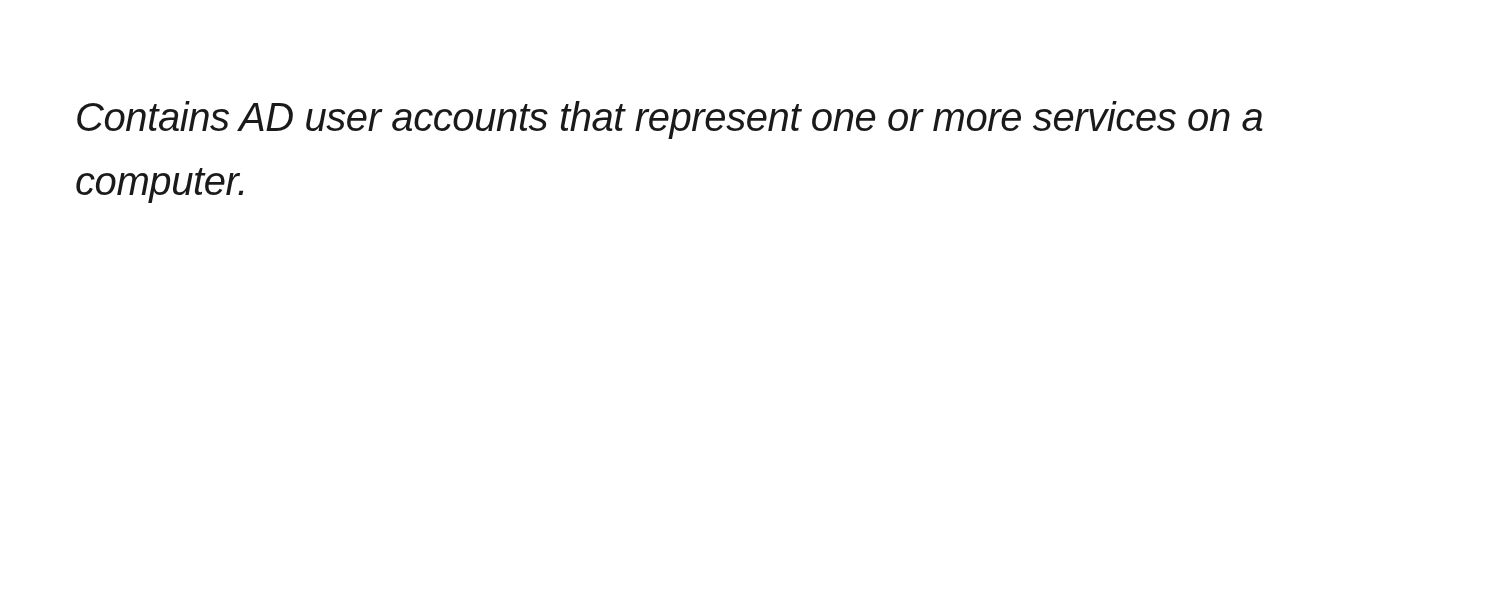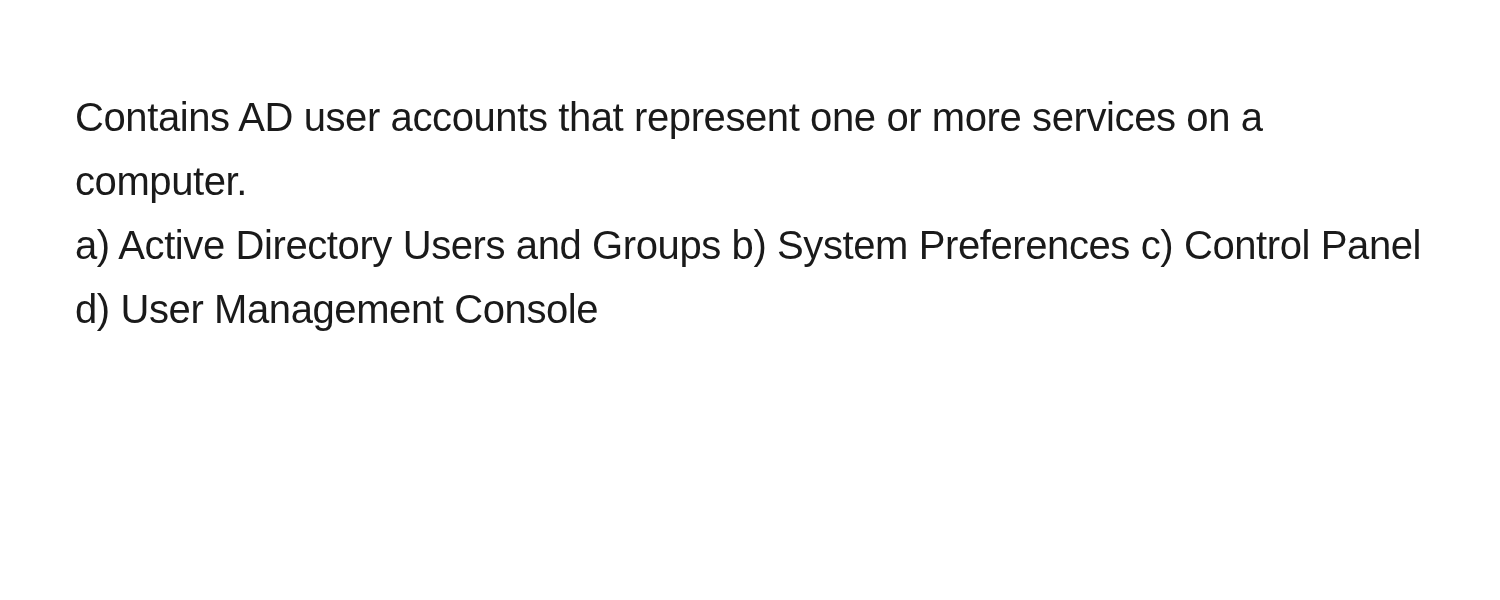--- a/index.html
+++ b/index.html
@@ -1,18 +1,19 @@
 <!DOCTYPE html>
 <html><head>
   <meta charset="utf-8">
   <style>
     * {
       margin: 0;
       padding: 0;
       box-sizing: border-box;
+      font-style: italic;
     }
     body {
       width: 1500px;
       height: 600px;
       background: #ffffff;
       font-family: -apple-system, BlinkMacSystemFont, "Segoe UI", Helvetica, Arial, sans-serif;
       padding: 85px 75px 0 75px;
     }
     .question-block {
       font-size: 40px;
@@ -27,14 +28,13 @@
     .options-line {
       display: inline;
     }
   </style>
 </head>
 <body>
 
 <div class="question-block">
   <div class="question-stem">Contains AD user accounts that represent one or more services on a computer.</div>
   <br>
-  <div class="options-line">a) Active Directory Users and Groups b) System Preferences c) Control Panel d) User Management Console</div>
 </div>
 
 </body></html>

